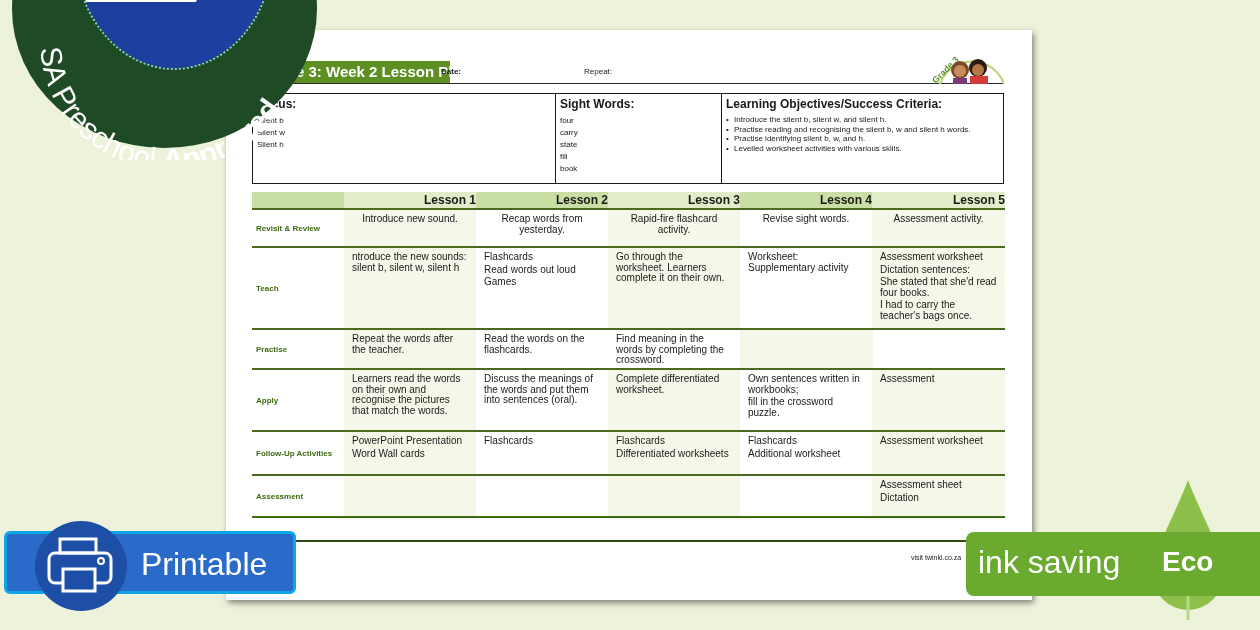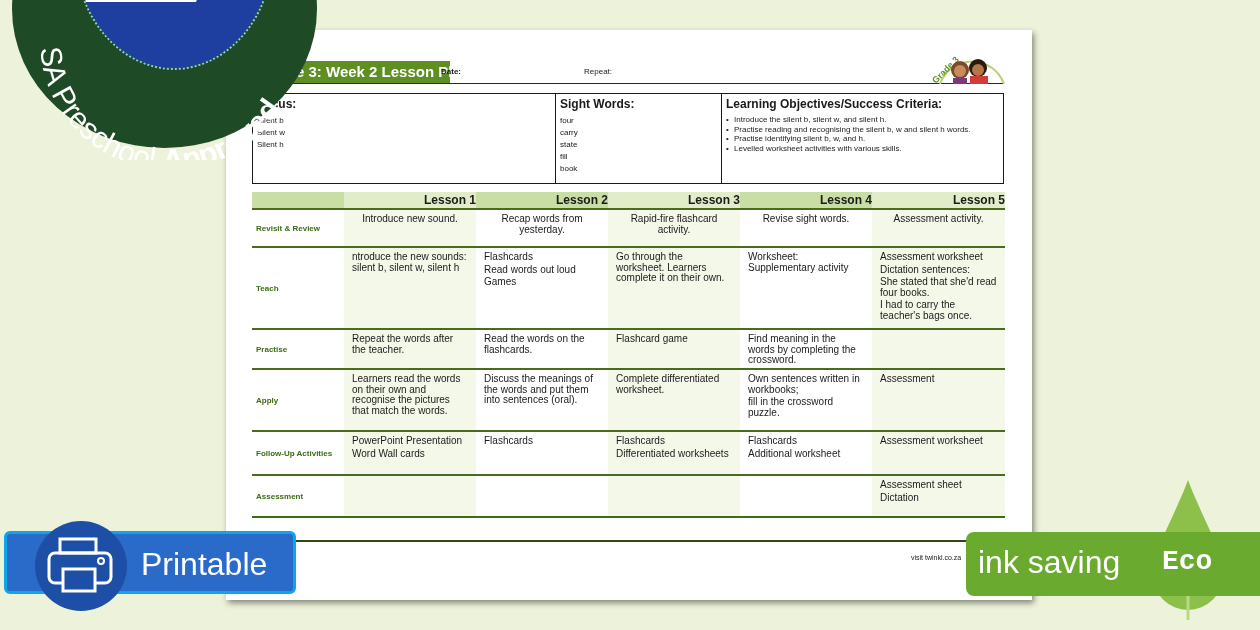--- a/index.html
+++ b/index.html
@@ -48,21 +48,21 @@
   .sa-badge { position: absolute; left: 12px; top: -130px; width: 305px; height: 278px; border-radius: 50%; background: #1f4a26; overflow: hidden; }
   .sa-flag { position: absolute; left: 62px; top: -40px; width: 200px; height: 240px; border-radius: 50%; overflow: hidden; border: 2px dotted #8fd1e3; }
   .sa-text { position: absolute; left: 0; top: 0; width: 320px; height: 160px; }
 
   .printable { position: absolute; left: 4px; top: 531px; width: 292px; height: 63px; background: #2a6ac9; border-radius: 6px; border: 3px solid #0ea5e9; }
   .printable .circle { position: absolute; left: 28px; top: -13px; width: 92px; height: 90px; border-radius: 50%; background: #1e4fa6; }
   .printable .label { position: absolute; left: 134px; top: 12px; color: #fff; font-size: 32px; }
 
   .eco { position: absolute; left: 966px; top: 532px; width: 294px; height: 64px; background: #6aaa2e; border-radius: 8px 0 0 8px; }
   .eco .label { position: absolute; left: 12px; top: 12px; color: #fff; font-size: 32px; white-space: nowrap; }
-  .eco .eco-word { position: absolute; left: 196px; top: 14px; color: #fff; font-size: 28px; font-weight: bold; font-family: Liberation Mono, monospace; }
+  .eco .eco-word { position: absolute; left: 196px; top: 14px; color: #fff; font-size: 28px; font-weight: bold; }
   .leaf { position: absolute; left: 1148px; top: 480px; width: 80px; height: 140px; }
 </style>
 </head>
 <body>
 
 <div class="sheet">
   <div class="title-bar">e 3: Week 2 Lesson Plan</div>
   <div class="head-line"></div>
   <div class="date-label">Date:</div>
   <div class="group-label">Repeat:</div>
@@ -155,23 +155,20 @@
             <p>I had to carry the teacher's bags once.</p>
           </div>
         </div>
         <div class="plan-row" style="height: 40px;">
           <div class="label">Practise</div>
           <div class="cell c shade">
             <p>Repeat the words after the teacher.</p>
           </div>
           <div class="cell c">
             <p>Read the words on the flashcards.</p>
-          </div>
-          <div class="cell c shade">
-            <p>Flashcard game</p>
           </div>
           <div class="cell c">
             <p>Find meaning in the words by completing the crossword.</p>
           </div>
           <div class="cell c last shade"></div>
         </div>
         <div class="plan-row" style="height: 62px;">
           <div class="label">Apply</div>
           <div class="cell c shade">
             <p>Learners read the words on their own and recognise the pictures that match the words.</p>

